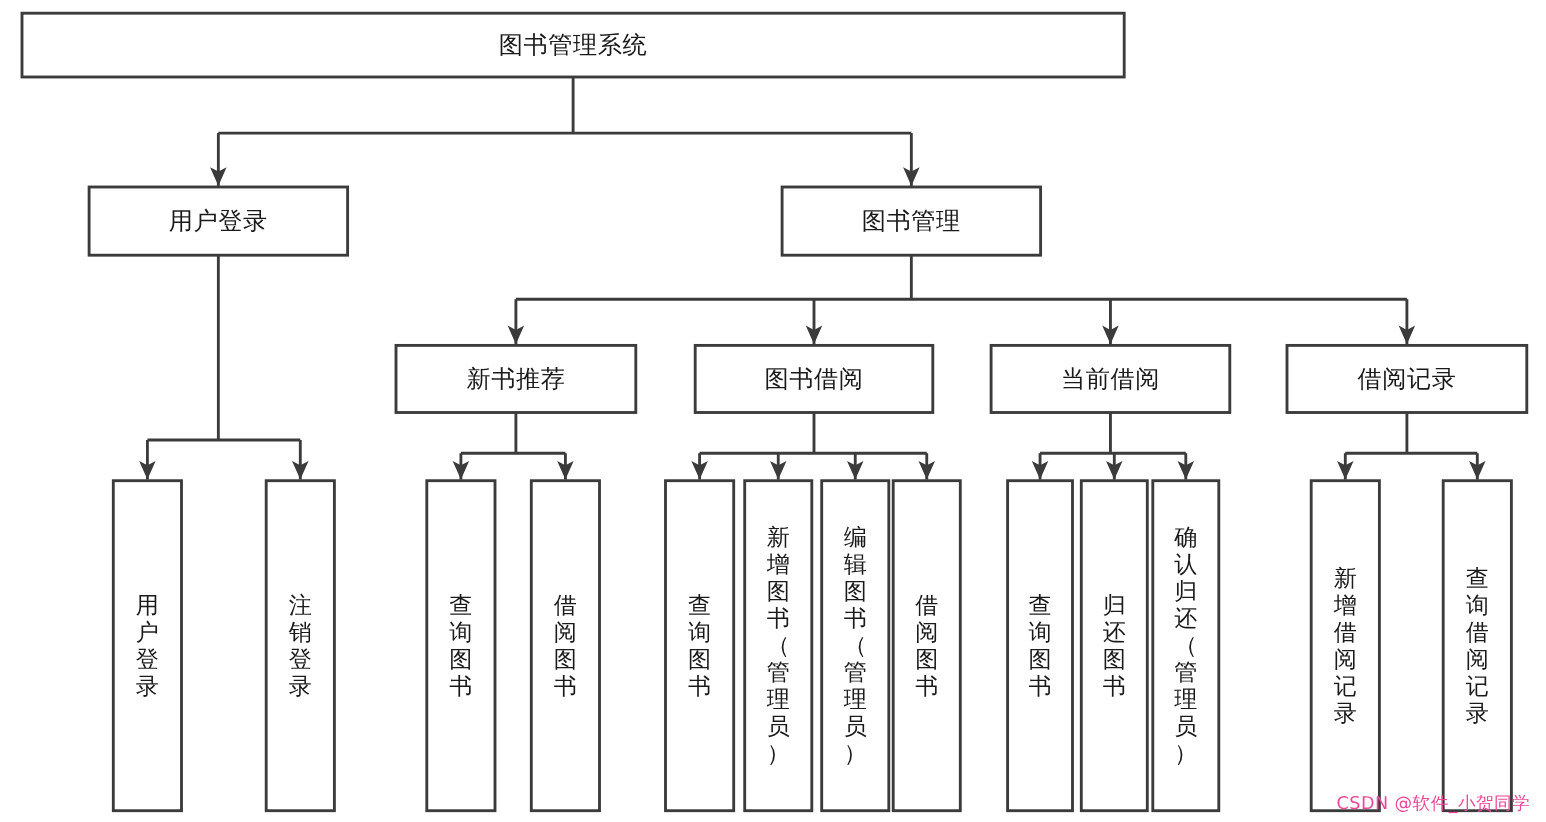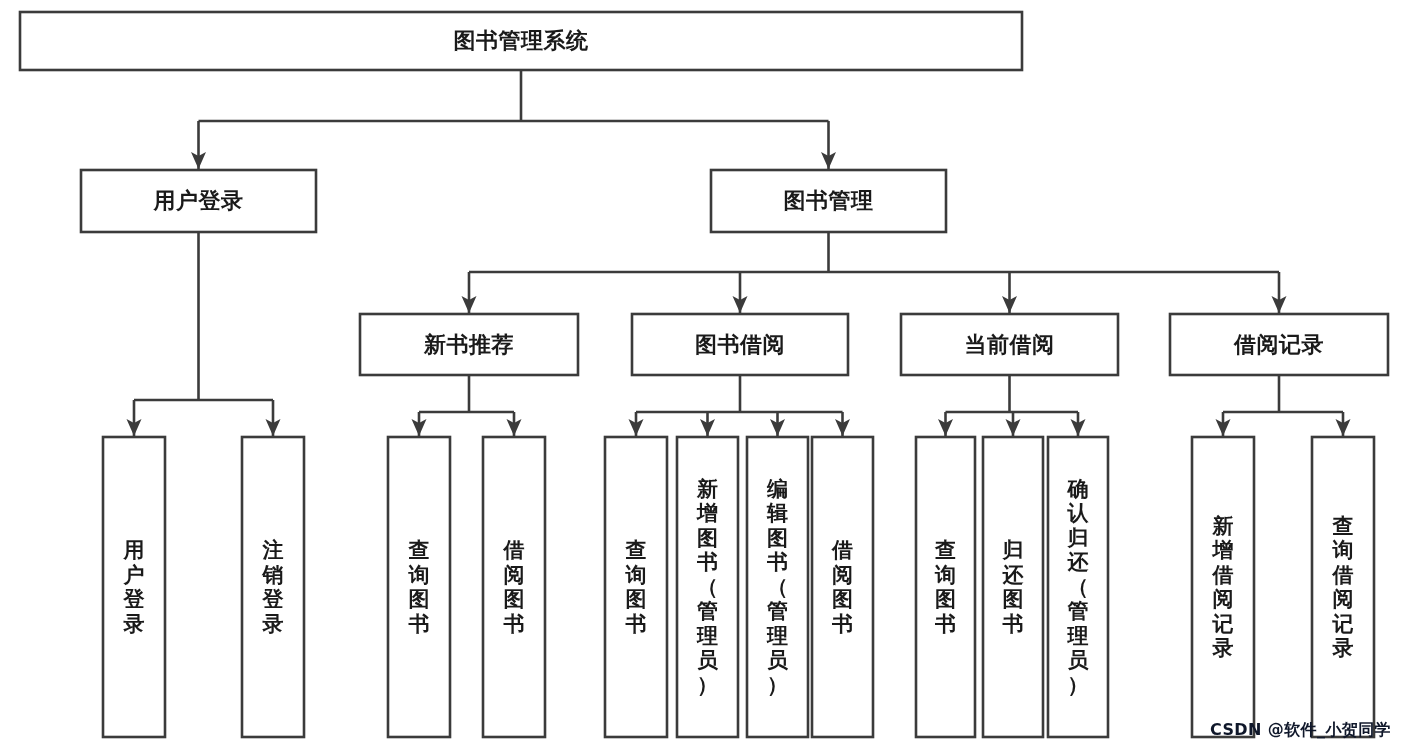--- a/index.html
+++ b/index.html
@@ -12,21 +12,20 @@
     width: 1405px;
     height: 747px;
     font-family: "DejaVu Sans", "Liberation Sans", sans-serif;
     overflow: hidden;
   }
   #diagram-root {
     position: relative;
     width: 1405px;
     height: 747px;
     background: #ffffff;
-    font-weight: bold;
   }
   svg#flowchart {
     position: absolute;
     top: 0;
     left: 0;
     width: 1405px;
     height: 747px;
     display: block;
   }
   .node-rect {
@@ -59,21 +58,21 @@
     fill: #1a1a1a;
     text-anchor: middle;
     letter-spacing: 0px;
   }
   .watermark {
     position: absolute;
     right: 14px;
     bottom: 6px;
     font-family: "DejaVu Sans", "Liberation Sans", sans-serif;
     font-size: 16px;
-    color: #0f172a;
+    color: #ec4899;
     letter-spacing: 0.4px;
     white-space: nowrap;
     pointer-events: none;
   }
 </style>
 </head>
 <body>
 
 <div id="diagram-root">
 

